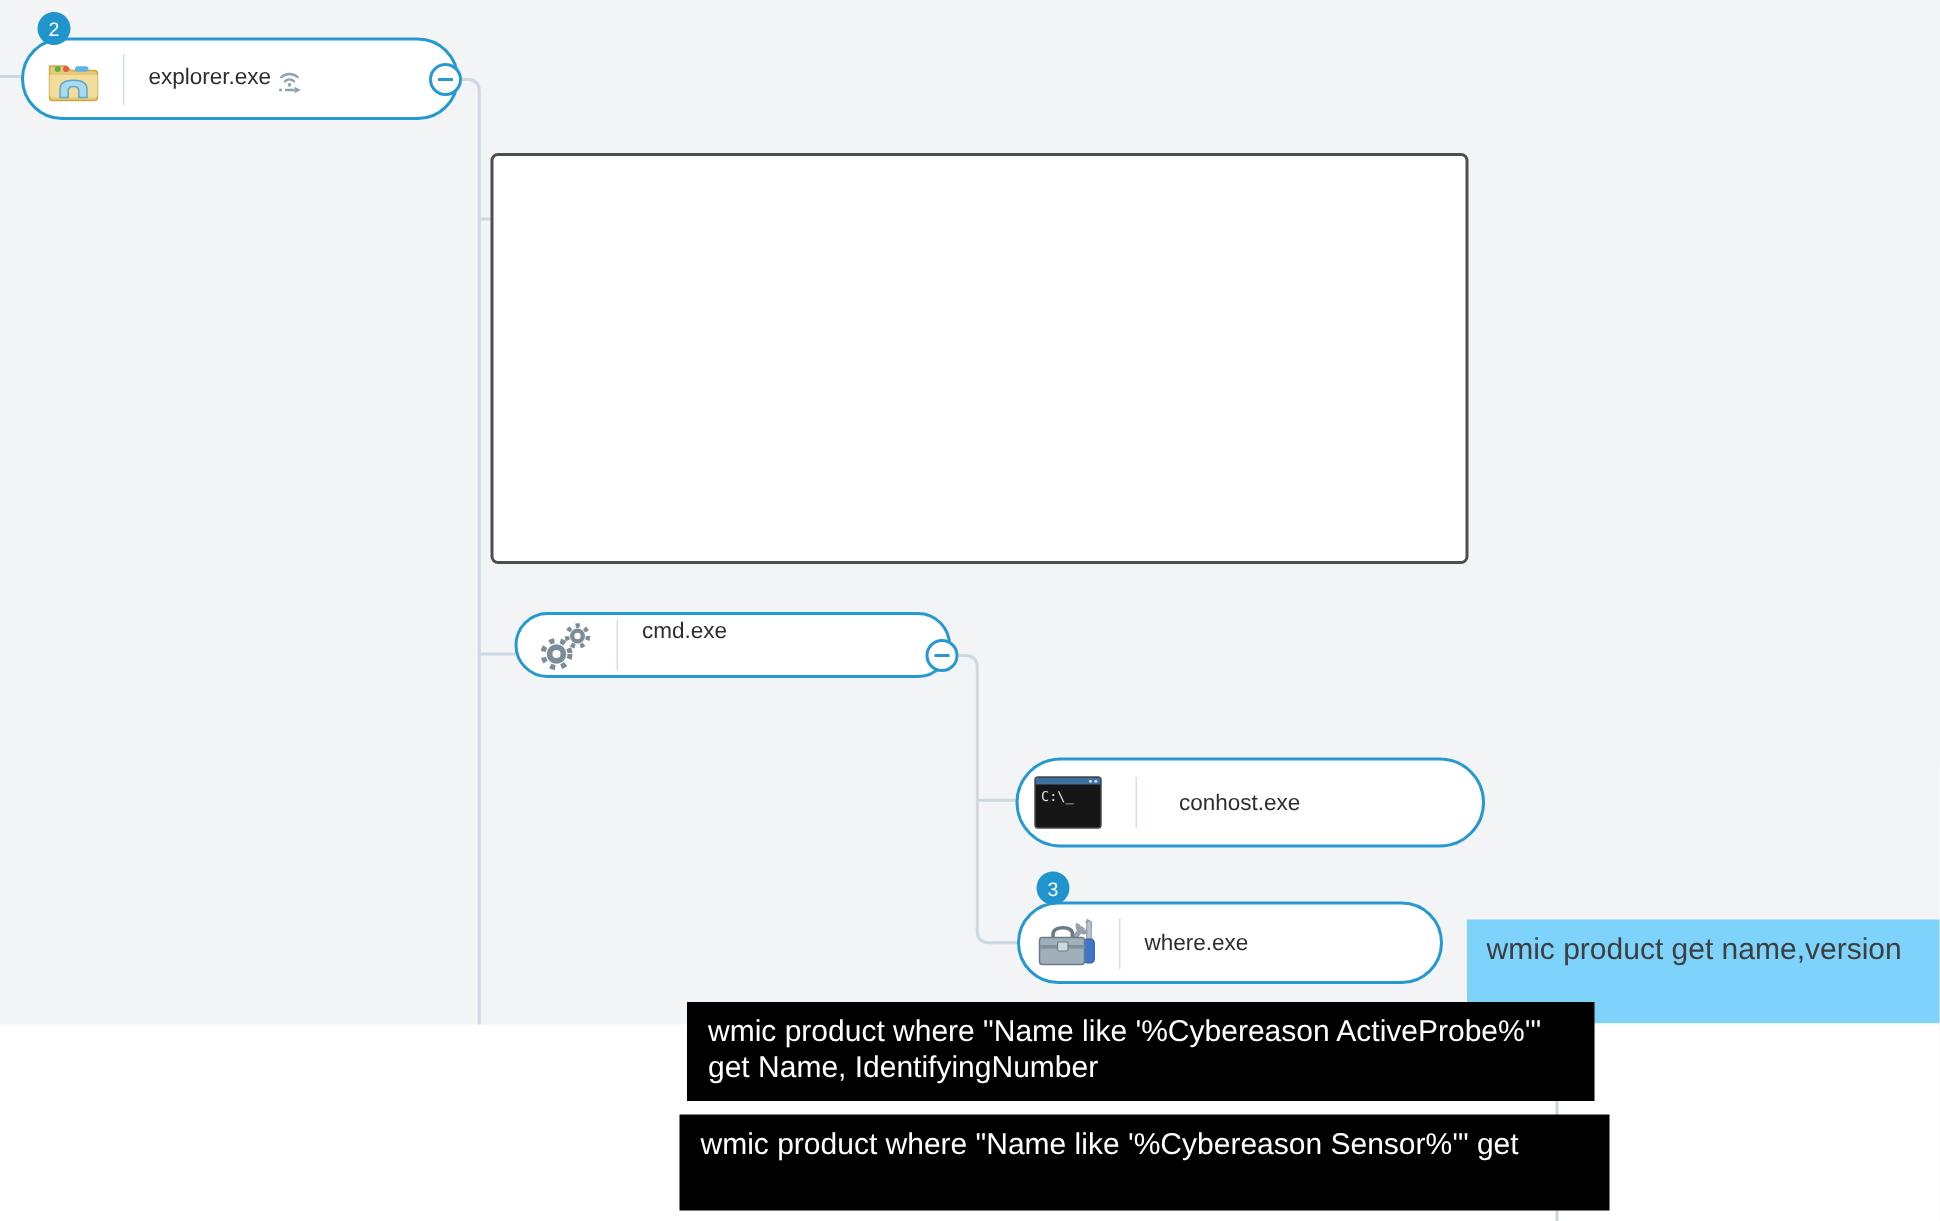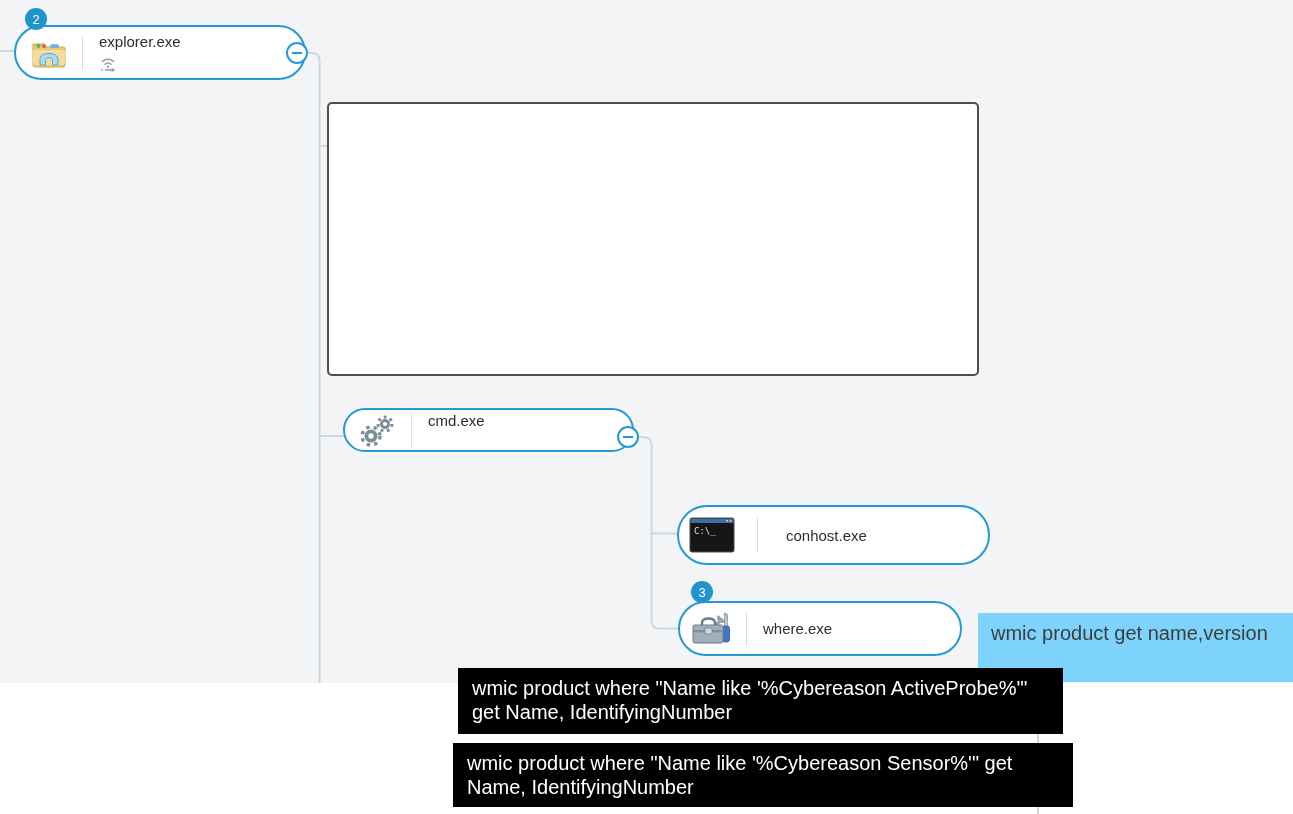--- a/index.html
+++ b/index.html
@@ -11,21 +11,21 @@
   .canvas-bg{position:absolute;left:0;top:0;width:1293px;height:683px;background:#f2f4f5;z-index:0;}
   .connector-svg{position:absolute;left:0;top:0;z-index:1;}
 
   
   .pnode{
     position:absolute;background:#fff;border:2.5px solid #2799d2;border-radius:32px;
     display:flex;align-items:center;z-index:2;box-sizing:border-box;
   }
   .pnode .icon-wrap{width:66px;flex:0 0 auto;display:flex;justify-content:center;align-items:center;}
   .pnode .vdiv{width:1px;height:34px;background:#cfe2ea;flex:0 0 auto;}
-  .pnode .label-wrap{padding-left:16px;font-size:15px;color:#2d2d2d;display:flex;flex-direction:column;gap:3px;}
+  .pnode .label-wrap{padding-left:16px;font-size:15px;color:#2d2d2d;display:flex;flex-direction:row;gap:3px;}
   .pnode.cmd .label-wrap{padding-bottom:20px;}
 
   .node-explorer{left:14px;top:25px;width:292px;height:55px;}
   .node-cmd{left:343px;top:408px;width:291px;height:44px;}
   .node-conhost{left:677px;top:505px;width:313px;height:60px;gap:12px;}
   .node-wmic{left:678px;top:601px;width:284px;height:55px;}
 
   .badge{
     position:absolute;width:22px;height:22px;border-radius:50%;background:#2095cd;
     color:#fff;font-size:13px;display:flex;align-items:center;justify-content:center;
@@ -177,14 +177,13 @@
   <span>wmic product get name,version</span>
 </div>
 
 <div class="cmdline-dark dark-1">
   <span class="cmd-line">wmic product where "Name like '%Cybereason ActiveProbe%'"</span>
   <span class="cmd-line">get Name, IdentifyingNumber</span>
 </div>
 
 <div class="cmdline-dark dark-2">
   <span class="cmd-line">wmic product where "Name like '%Cybereason Sensor%'" get</span>
-  <span class="cmd-line">Name, IdentifyingNumber</span>
 </div>
 
 </body></html>

